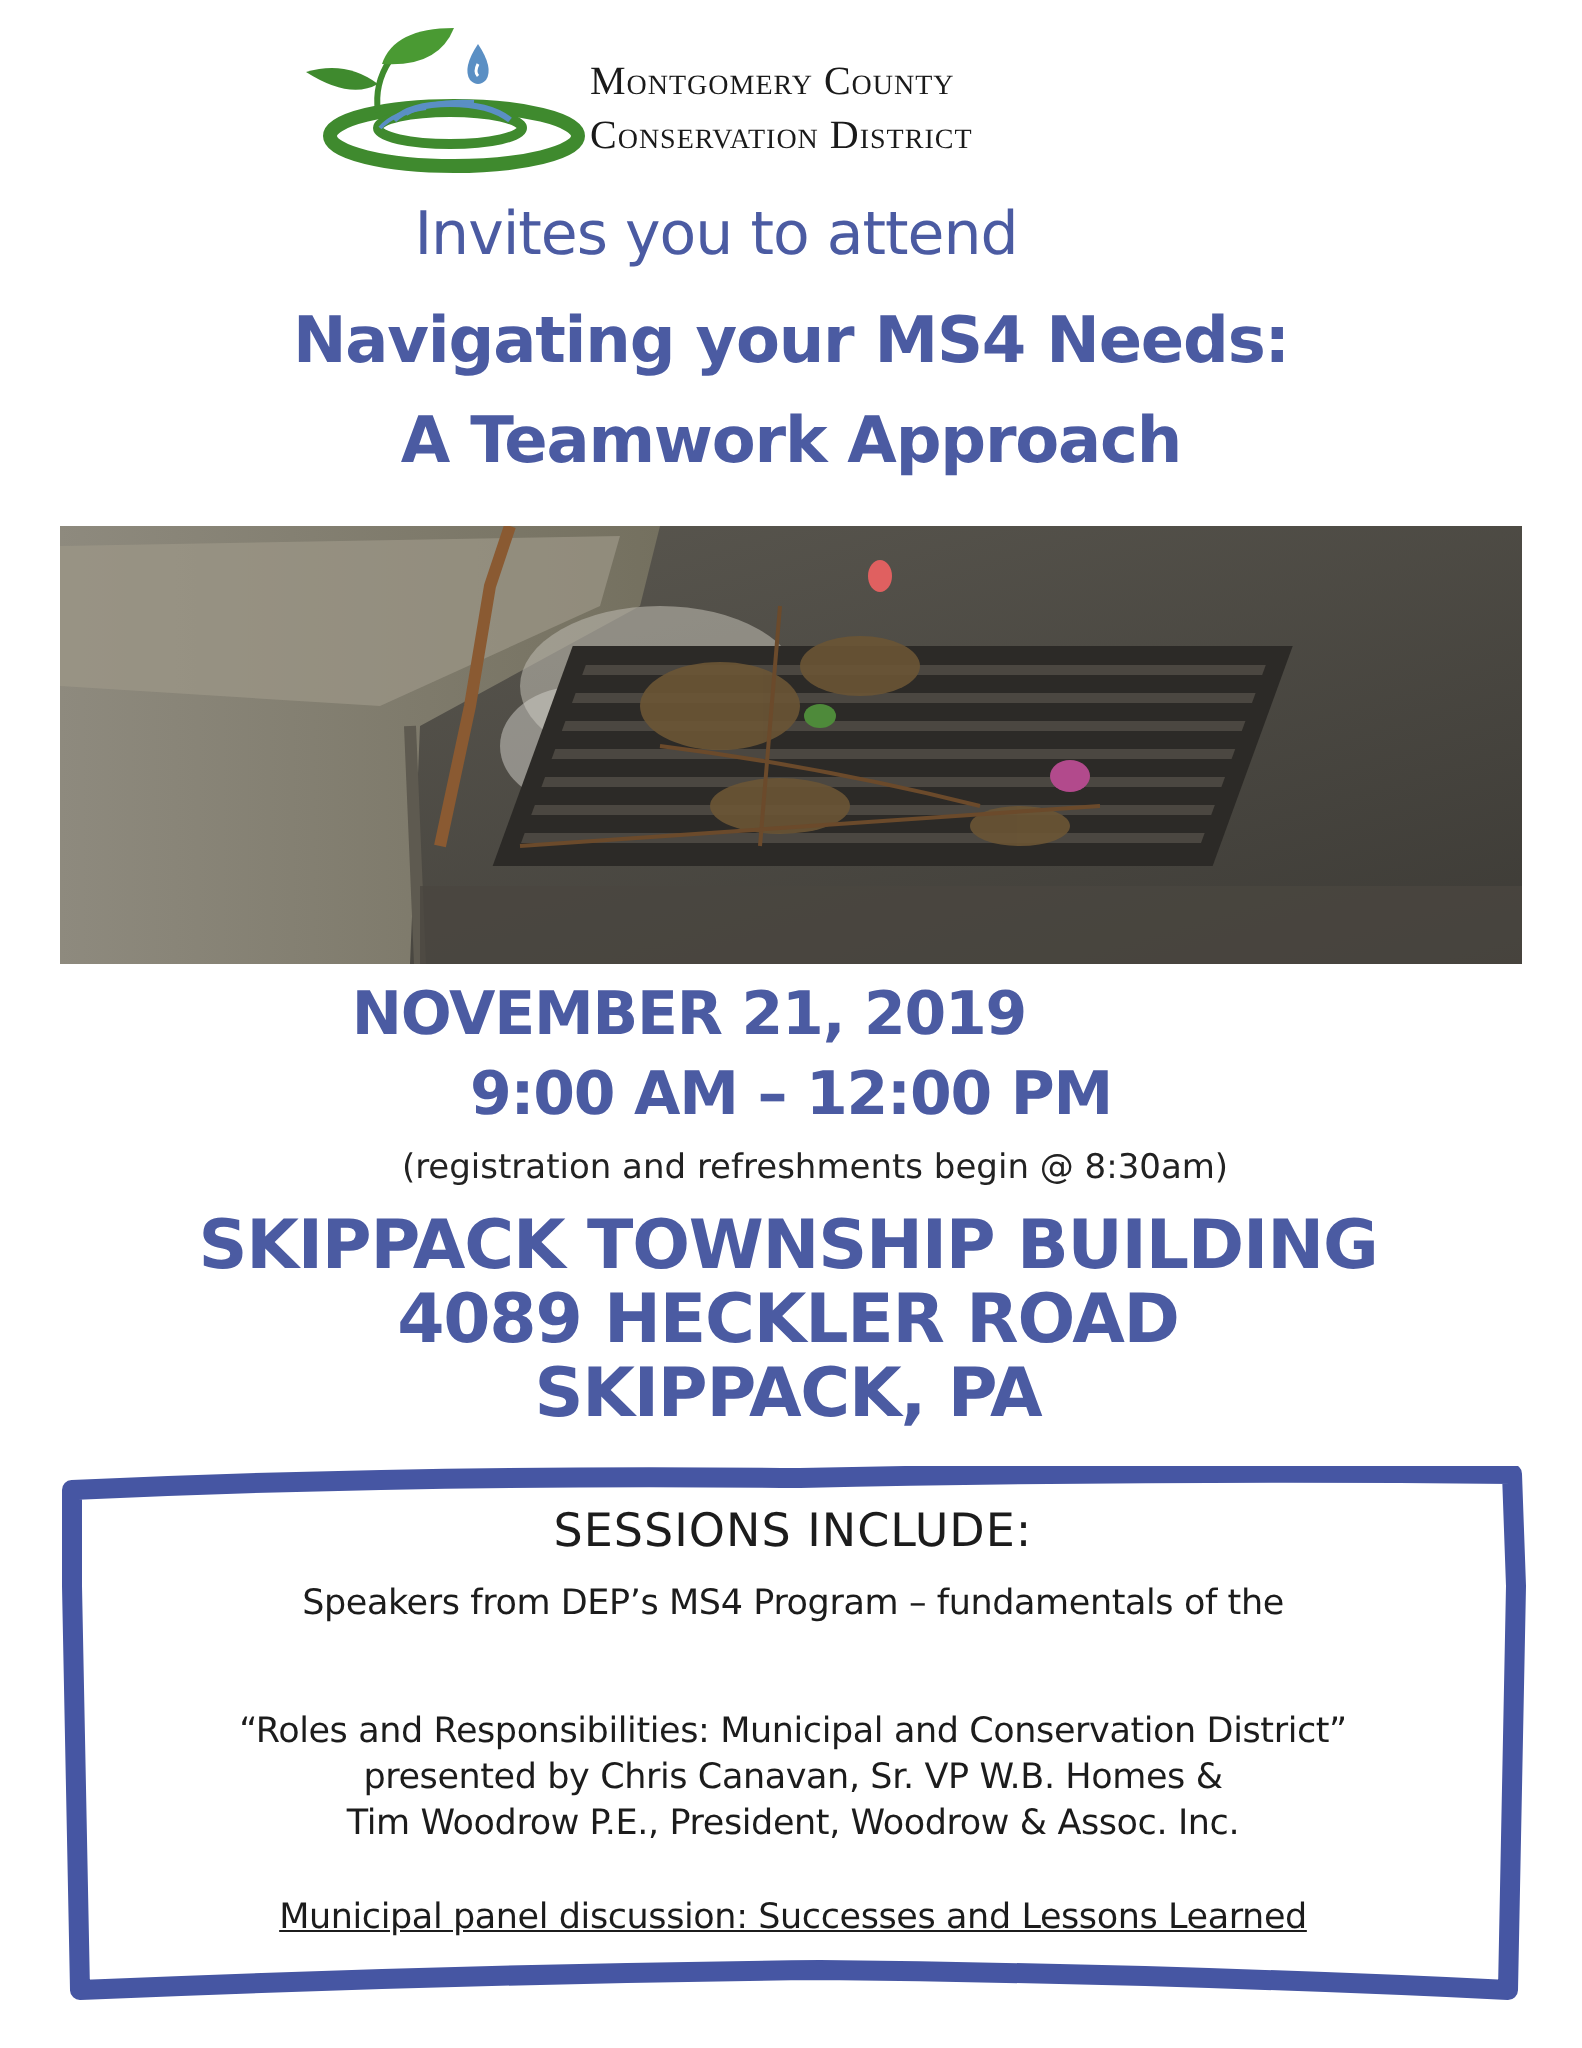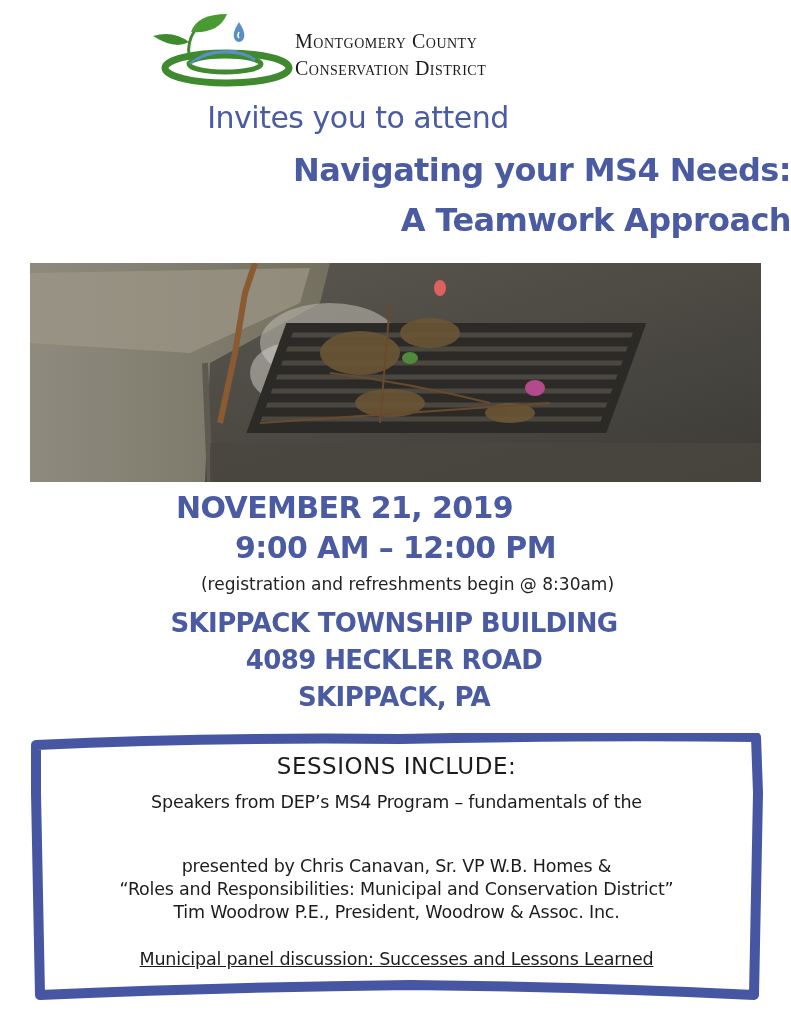--- a/index.html
+++ b/index.html
@@ -5,30 +5,30 @@
     * { margin: 0; padding: 0; box-sizing: border-box; }
     html, body { width: 791px; height: 1024px; background: #ffffff; overflow: hidden; }
     body { position: relative; font-family: "Liberation Sans", sans-serif; color: #4a5aa0; }
 
     .logo { position: absolute; left: 145px; top: 8px; width: 470px; height: 82px; }
     .logo svg.mark { position: absolute; left: 0; top: 0; width: 150px; height: 82px; }
     .logo-text { position: absolute; left: 150px; top: 20px; font-family: "Liberation Serif", serif; color: #1a1a1a; line-height: 27px; }
     .logo-line { display: block; font-size: 20px; letter-spacing: 0.5px; font-variant: small-caps; font-weight: 400; }
 
     .invites { position: absolute; top: 100px; left: 0; width: 716px; text-align: center; font-size: 30px; color: #4b5ba2; font-family: "DejaVu Sans", sans-serif; font-weight: 400; letter-spacing: -0.5px; }
-    .title { position: absolute; top: 145px; left: 0; width: 791px; text-align: right; font-size: 32px; color: #4b5ba2; font-family: "DejaVu Sans", sans-serif; font-weight: 700; line-height: 50px; letter-spacing: -0.6px; }
+    .title { position: absolute; top: 145px; left: 0; width: 791px; text-align: center; font-size: 32px; color: #4b5ba2; font-family: "DejaVu Sans", sans-serif; font-weight: 700; line-height: 50px; letter-spacing: -0.6px; }
 
     .photo { position: absolute; left: 30px; top: 263px; width: 731px; height: 219px; overflow: hidden; background: #55524b; }
     .photo svg { width: 100%; height: 100%; display: block; }
 
     .date { position: absolute; top: 488px; left: 0; width: 689px; text-align: center; font-family: "DejaVu Sans", sans-serif; font-weight: 700; font-size: 30px; color: #4b5ba2; line-height: 40px; letter-spacing: -0.6px; }
     .time { position: absolute; top: 528px; left: 0; width: 791px; text-align: center; font-family: "DejaVu Sans", sans-serif; font-weight: 700; font-size: 30px; color: #4b5ba2; line-height: 40px; letter-spacing: -0.6px; }
     .reg { position: absolute; top: 574px; left: 12px; width: 791px; text-align: center; font-family: "DejaVu Sans", sans-serif; font-size: 17px; color: #222; letter-spacing: 0px; }
 
-    .venue { position: absolute; top: 605px; left: 0; width: 788px; text-align: center; font-family: "DejaVu Sans", sans-serif; font-weight: 700; font-size: 26px; color: #4b5ba2; line-height: 37px; letter-spacing: -0.6px; }
+    .venue { position: absolute; top: 605px; left: 0; width: 788px; text-align: center; font-family: "DejaVu Sans", sans-serif; font-weight: 700; font-size: 34px; color: #4b5ba2; line-height: 37px; letter-spacing: -0.6px; }
     .venue span { display: block; }
 
     .sessions-box { position: absolute; left: 30px; top: 733px; width: 733px; height: 270px; }
     .sessions-box svg.frame { position: absolute; left: 0; top: 0; width: 100%; height: 100%; }
     .sessions-content { position: absolute; left: 0; top: 0; width: 100%; text-align: center; color: #1c1c1c; font-family: "DejaVu Sans", sans-serif; }
     .sessions-heading { position: absolute; top: 20px; left: 0; width: 100%; font-size: 23px; letter-spacing: 0.5px; }
     .session-item { position: absolute; left: 0; width: 100%; font-size: 17.5px; line-height: 23px; letter-spacing: -0.2px; }
     .session-item span { display: block; }
     .s1 { top: 58px; }
     .s2 { top: 122px; }
@@ -134,21 +134,21 @@
 <div class="sessions-box">
   <svg class="frame" viewBox="0 0 733 270" preserveAspectRatio="none">
     <path d="M6 12 Q180 4 370 6 Q560 2 726 4 L728 60 Q726 160 724 262 Q560 254 380 252 Q200 254 10 262 Q8 160 6 60 Z" fill="none" stroke="#4656a3" stroke-width="10" stroke-linejoin="round"></path>
   </svg>
   <div class="sessions-content">
     <div class="sessions-heading">SESSIONS INCLUDE:</div>
     <div class="session-item s1">
       <span>Speakers from DEP’s MS4 Program – fundamentals of the</span>
     </div>
     <div class="session-item s2">
+      <span>“Roles and Responsibilities: Municipal and Conservation District”</span>
       <span>presented by Chris Canavan, Sr. VP W.B. Homes &amp;</span>
-      <span>“Roles and Responsibilities: Municipal and Conservation District”</span>
       <span>Tim Woodrow P.E., President, Woodrow &amp; Assoc. Inc.</span>
     </div>
     <div class="session-item s3">
       <span>Municipal panel discussion: Successes and Lessons Learned</span>
     </div>
   </div>
 </div>
 
 </body></html>

